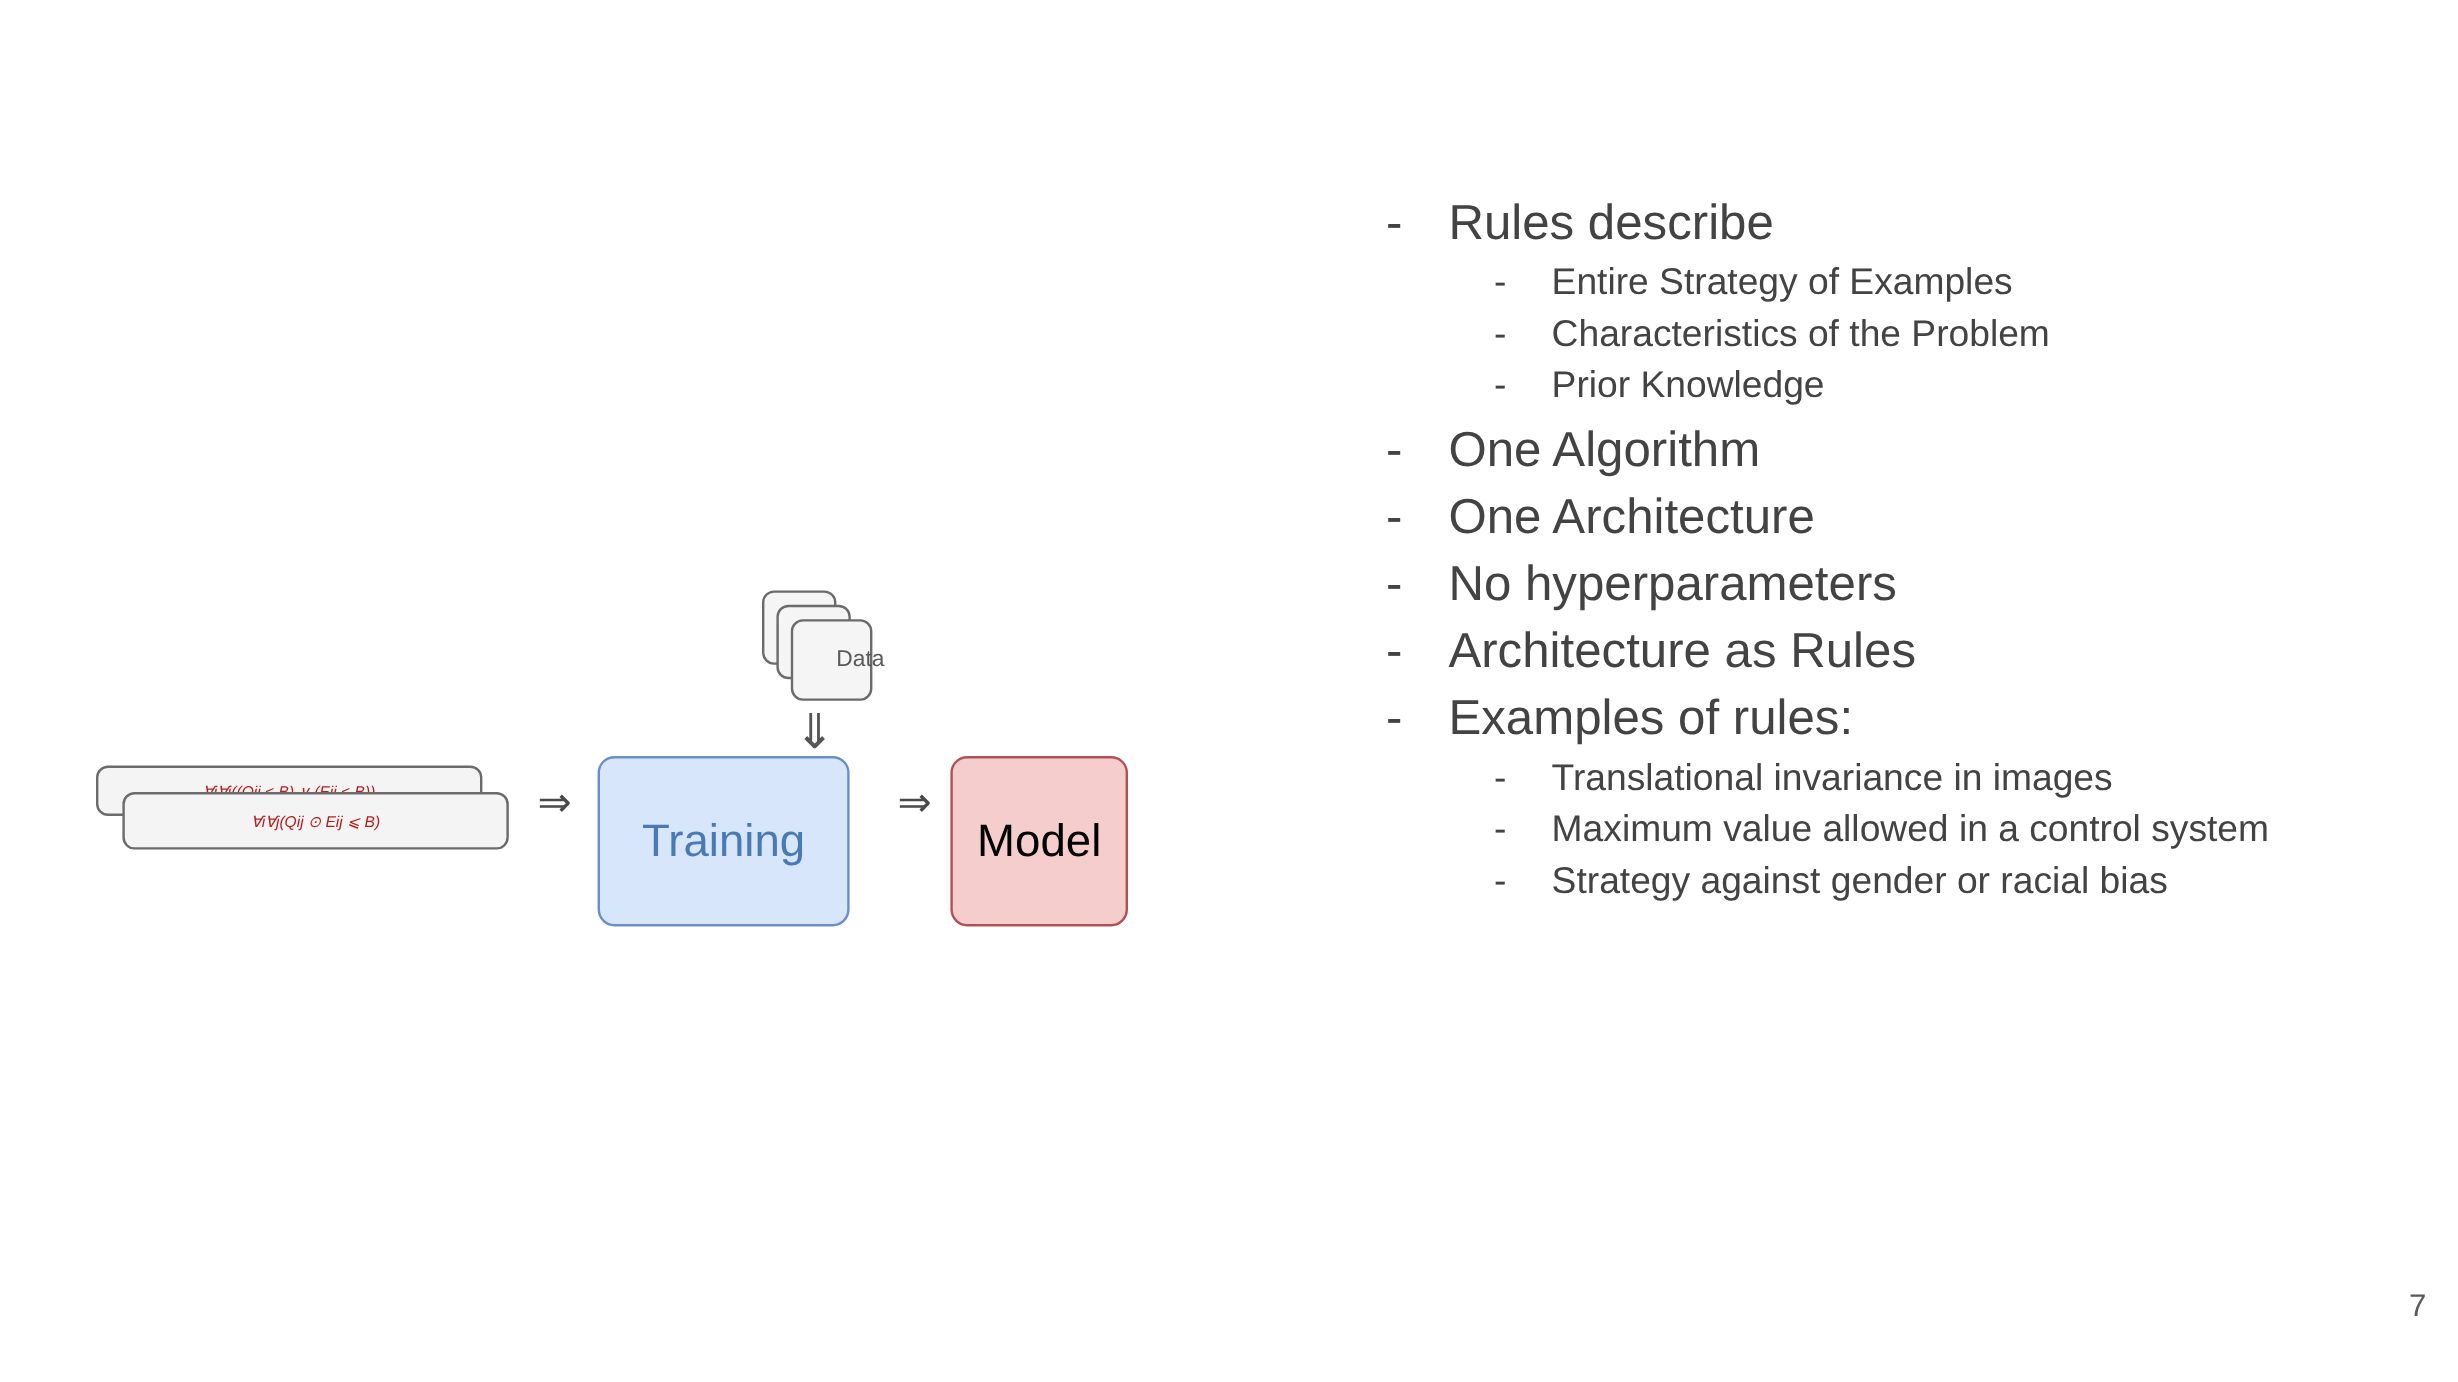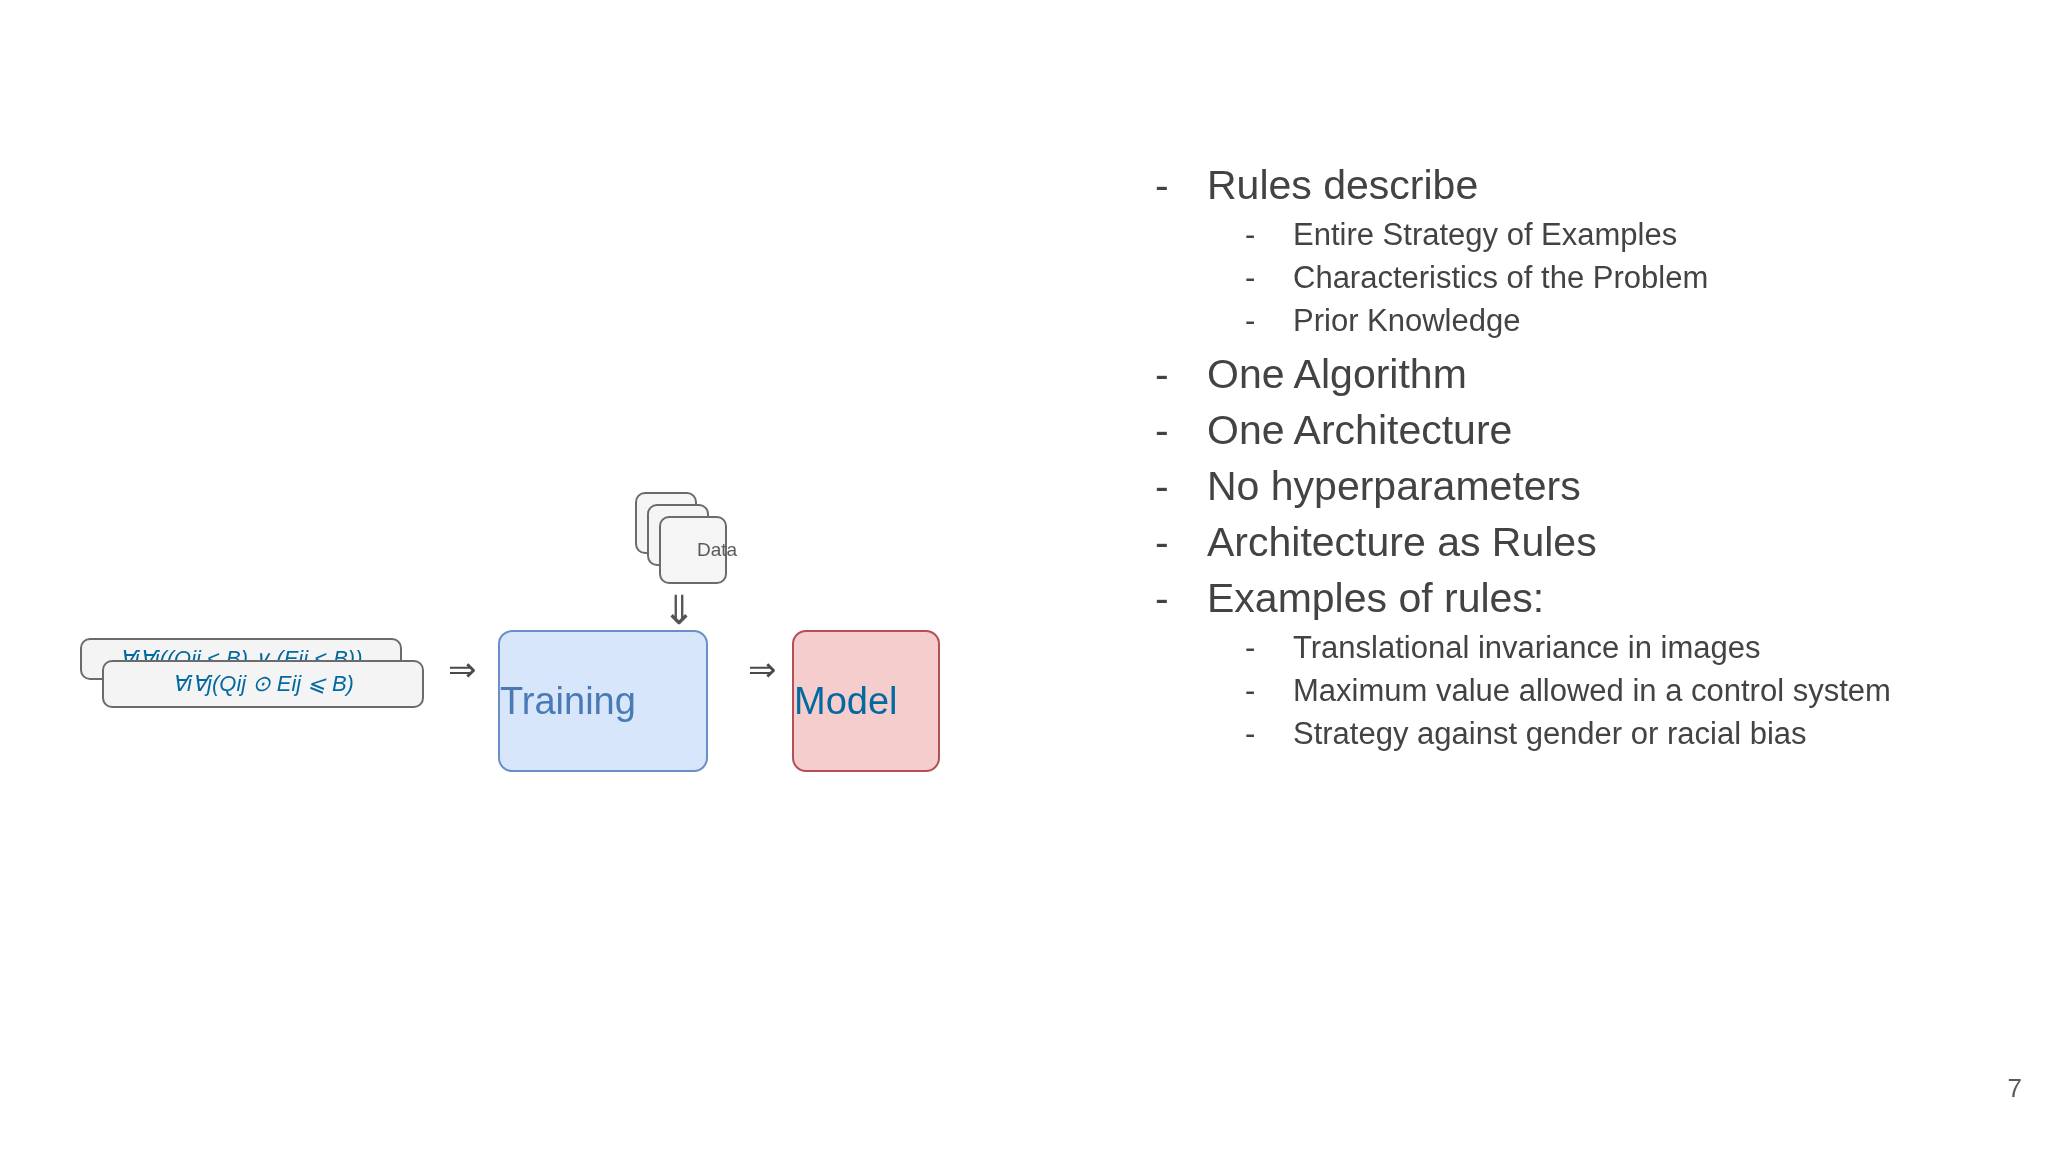--- a/index.html
+++ b/index.html
@@ -99,22 +99,22 @@
   .formula-box {
     position: absolute;
     border: 2.5px solid #6b6b6b;
     border-radius: 10px;
     background: #f4f4f4;
     box-sizing: border-box;
     display: flex;
     align-items: center;
     justify-content: center;
     font-style: italic;
-    font-size: 22px;
-    color: #0369a1;
+    font-size: 13px;
+    color: #b91c1c;
     white-space: nowrap;
     overflow: hidden;
   }
   .formula-box.back {
     left: 0px;
     top: 0px;
     width: 322px;
     height: 42px;
   }
   .formula-box.front {
@@ -133,40 +133,40 @@
   }
   .arrow-1 { left: 378px; top: 182px; }
   .arrow-2 { left: 678px; top: 182px; }
 
   .node-box {
     position: absolute;
     border-radius: 14px;
     box-sizing: border-box;
     display: flex;
     align-items: center;
-    justify-content: flex-start;
+    justify-content: center;
     font-size: 38px;
   }
   .node-training {
     left: 428px;
     top: 160px;
     width: 210px;
     height: 142px;
     background: #d7e6fa;
     border: 2.5px solid #6a8ec7;
     color: #4a7ab5;
   }
   .node-model {
     left: 722px;
     top: 160px;
     width: 148px;
     height: 142px;
     background: #f6cdcd;
     border: 2.5px solid #b35055;
-    color: #0369a1;
+    color: #000000;
   }
 
   
   .right-col {
     position: absolute;
     left: 1155px;
     top: 158px;
     width: 830px;
   }
 

